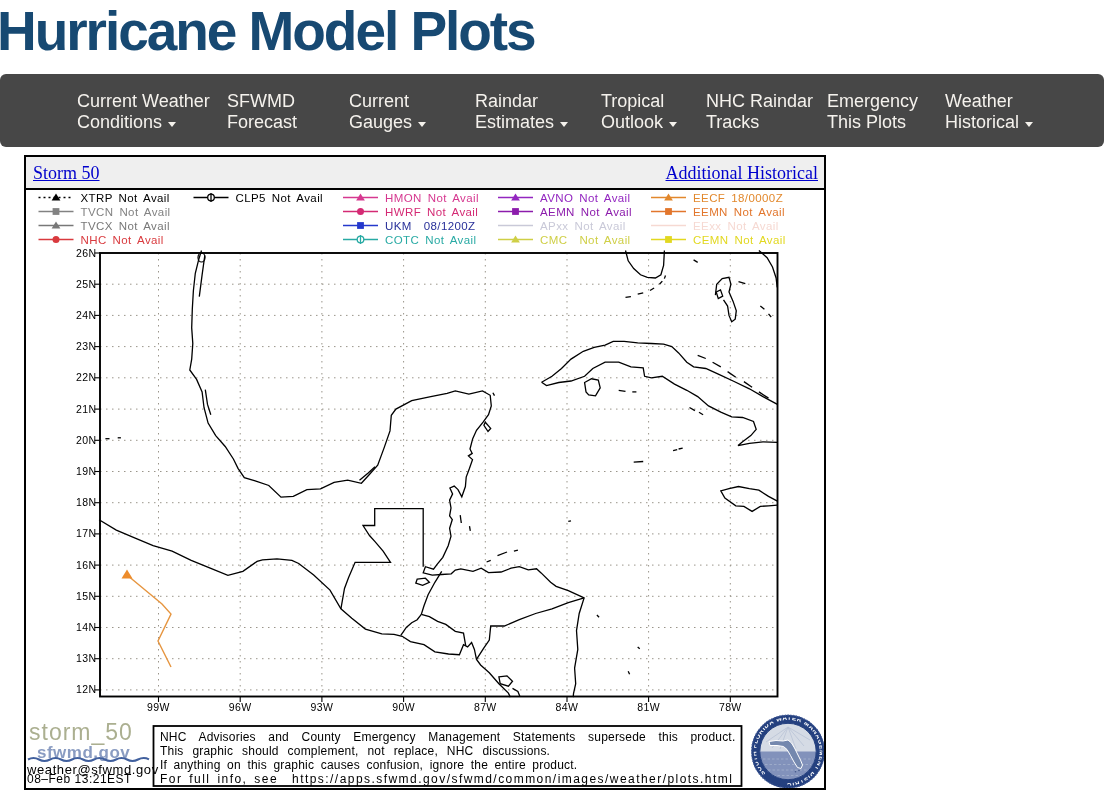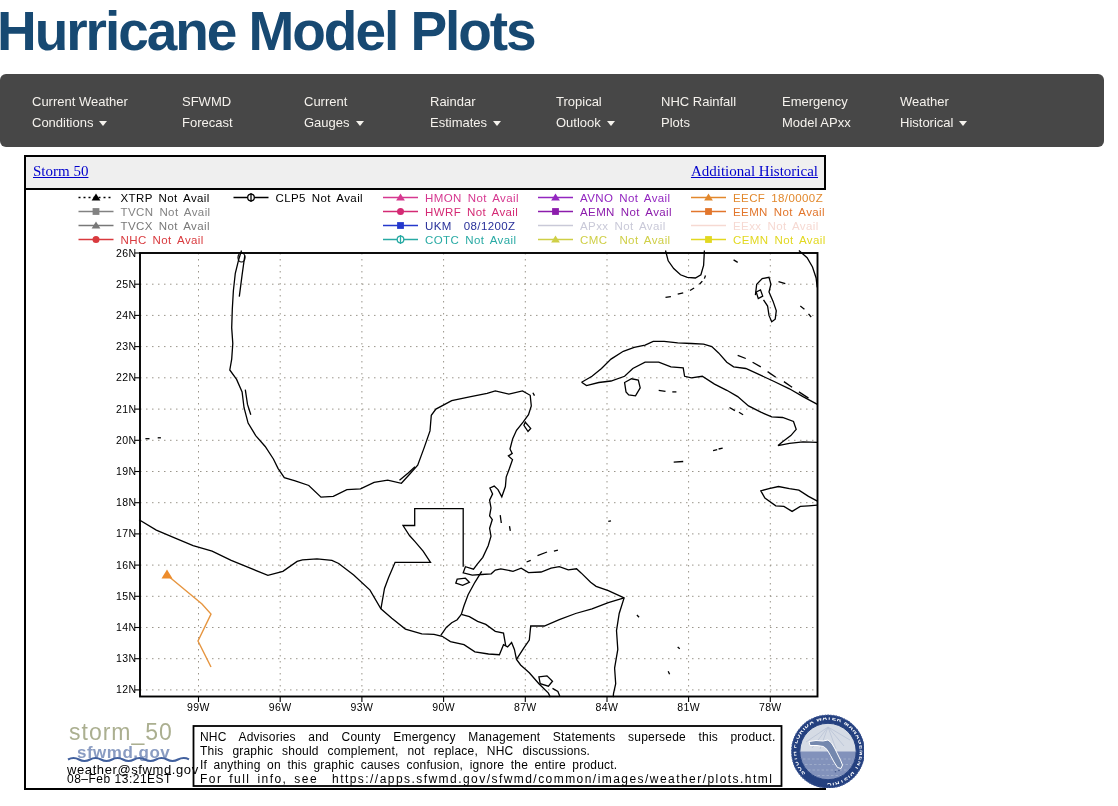--- a/index.html
+++ b/index.html
@@ -1,25 +1,25 @@
 <!DOCTYPE html>
 <html><head><meta charset="utf-8">
 <style>
 html,body{margin:0;padding:0;background:#fff;}
 body{width:1118px;height:806px;position:relative;font-family:"Liberation Sans",sans-serif;overflow:hidden;}
 h1{position:absolute;left:-3px;top:-1px;margin:0;font-size:55px;color:#174972;letter-spacing:-2.05px;font-weight:bold;}
 #nav{position:absolute;left:0;top:74px;width:1104px;height:73px;background:#474747;border-radius:6px;}
-.ni{position:absolute;top:91px;color:#f5f2ed;font-size:13px;line-height:21px;white-space:nowrap;}
+.ni{position:absolute;top:91px;color:#f5f2ed;font-size:18px;line-height:21px;white-space:nowrap;margin-left:45px;}
 .car{display:inline-block;width:0;height:0;border-left:4.5px solid transparent;border-right:4.5px solid transparent;border-top:5px solid #f5f2ed;margin-left:6px;margin-bottom:1px;}
 #box{position:absolute;left:24px;top:155px;width:798px;height:631px;border:2px solid #000;}
 #bhead{height:31px;background:#efefef;border-bottom:2px solid #000;position:relative;font-family:"Liberation Serif",serif;}
-#bhead a{color:#0000cc;text-decoration:underline;font-size:15px;position:absolute;top:6px;}
+#bhead a{color:#0000cc;text-decoration:underline;font-size:18px;position:absolute;top:6px;}
 #s50{left:7px;}
 #ainfo{right:6px;}
-#plot{height:434px;background:#fff;margin-left:40px;}
+#plot{height:434px;background:#fff;}
 </style></head>
 <body>
 <h1>Hurricane Model Plots</h1>
 <div id="nav"></div>
 <div class="ni" style="left:32px">
     <div>Current Weather</div>
     <div>Conditions<span class="car"></span></div>
   </div>
 <div class="ni" style="left:182px">
     <div>SFWMD</div>
@@ -31,26 +31,26 @@
   </div>
 <div class="ni" style="left:430px">
     <div>Raindar</div>
     <div>Estimates<span class="car"></span></div>
   </div>
 <div class="ni" style="left:556px">
     <div>Tropical</div>
     <div>Outlook<span class="car"></span></div>
   </div>
 <div class="ni" style="left:661px">
-    <div>NHC Rainfall</div>
-    <div>Plots</div>
+    <div>NHC Raindar</div>
+    <div>Tracks</div>
   </div>
 <div class="ni" style="left:782px">
     <div>Emergency</div>
-    <div>Model APxx</div>
+    <div>This Plots</div>
   </div>
 <div class="ni" style="left:900px">
     <div>Weather</div>
     <div>Historical<span class="car"></span></div>
   </div>
 <div id="box">
 <div id="bhead">
       <a id="s50">Storm 50</a>
       <a id="ainfo">Additional Historical</a>
     </div>

